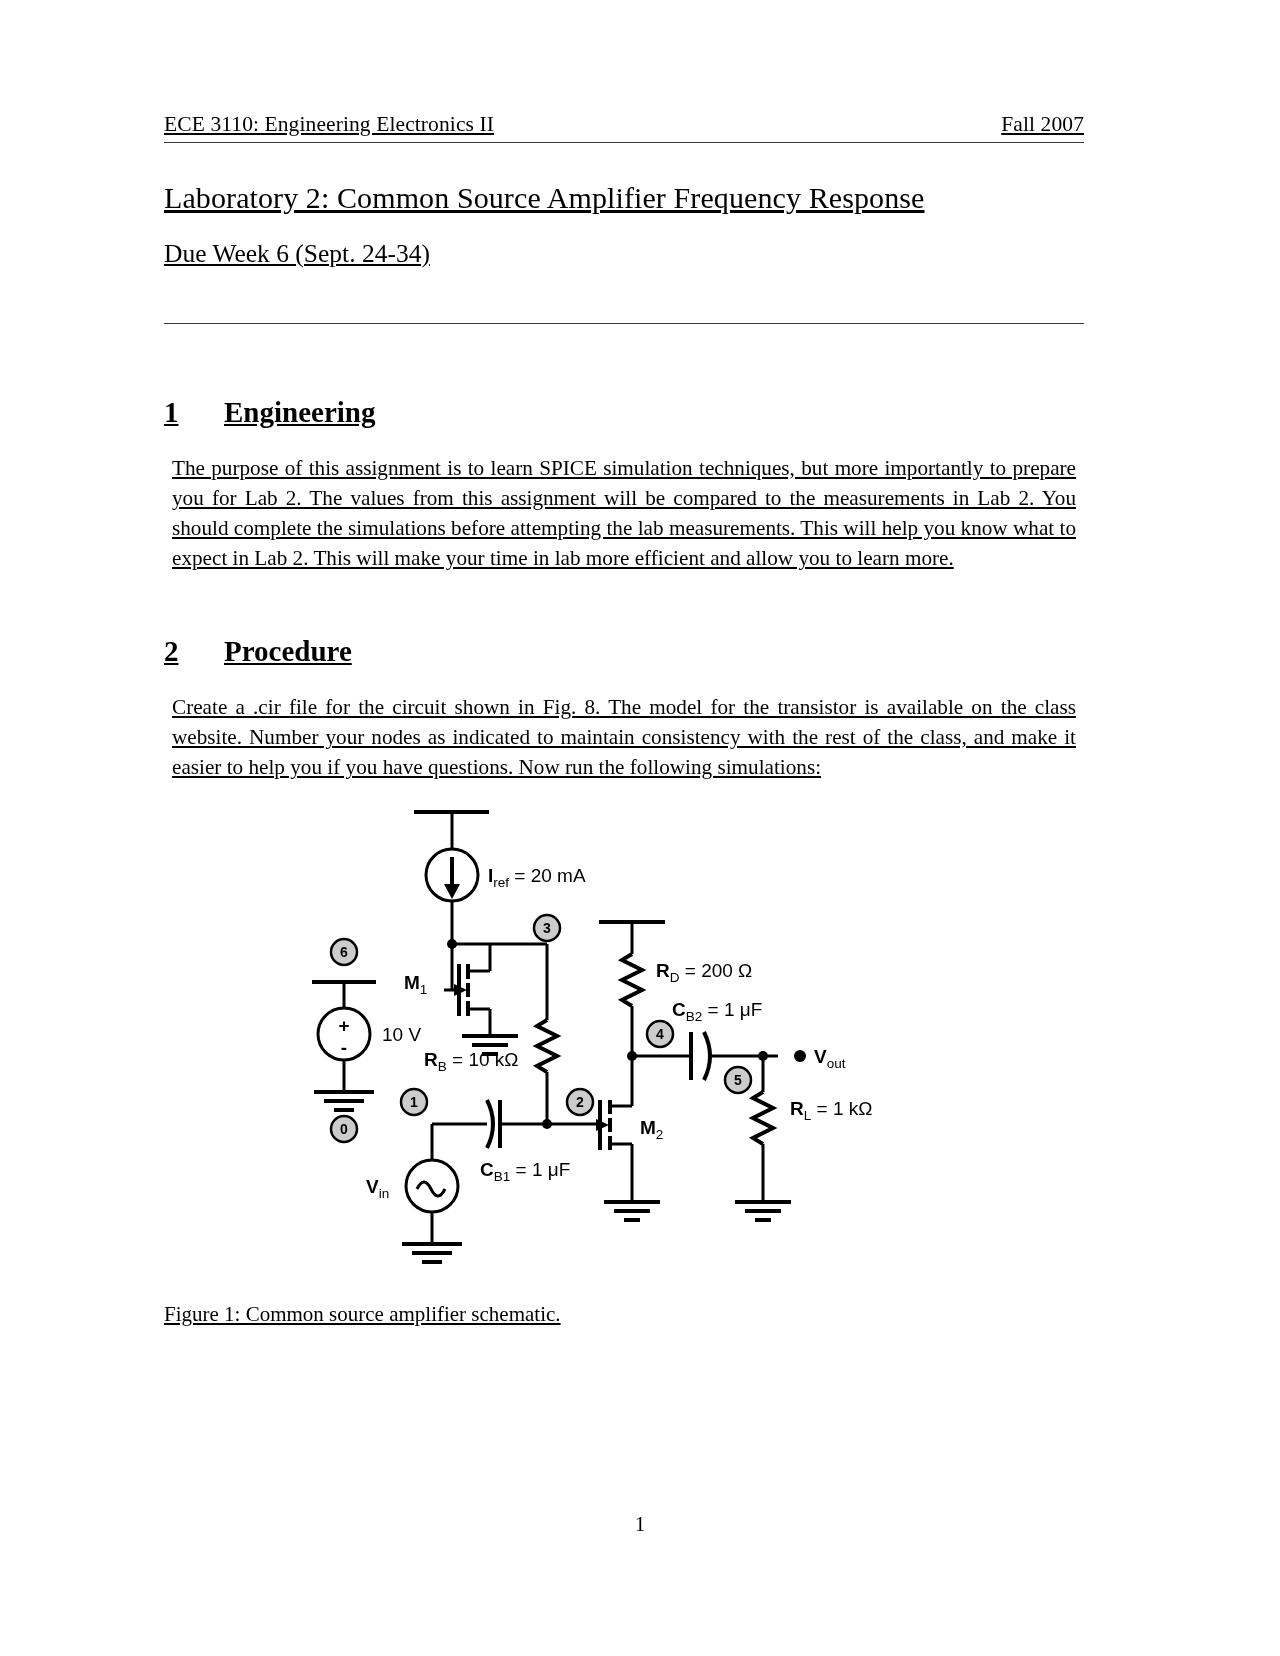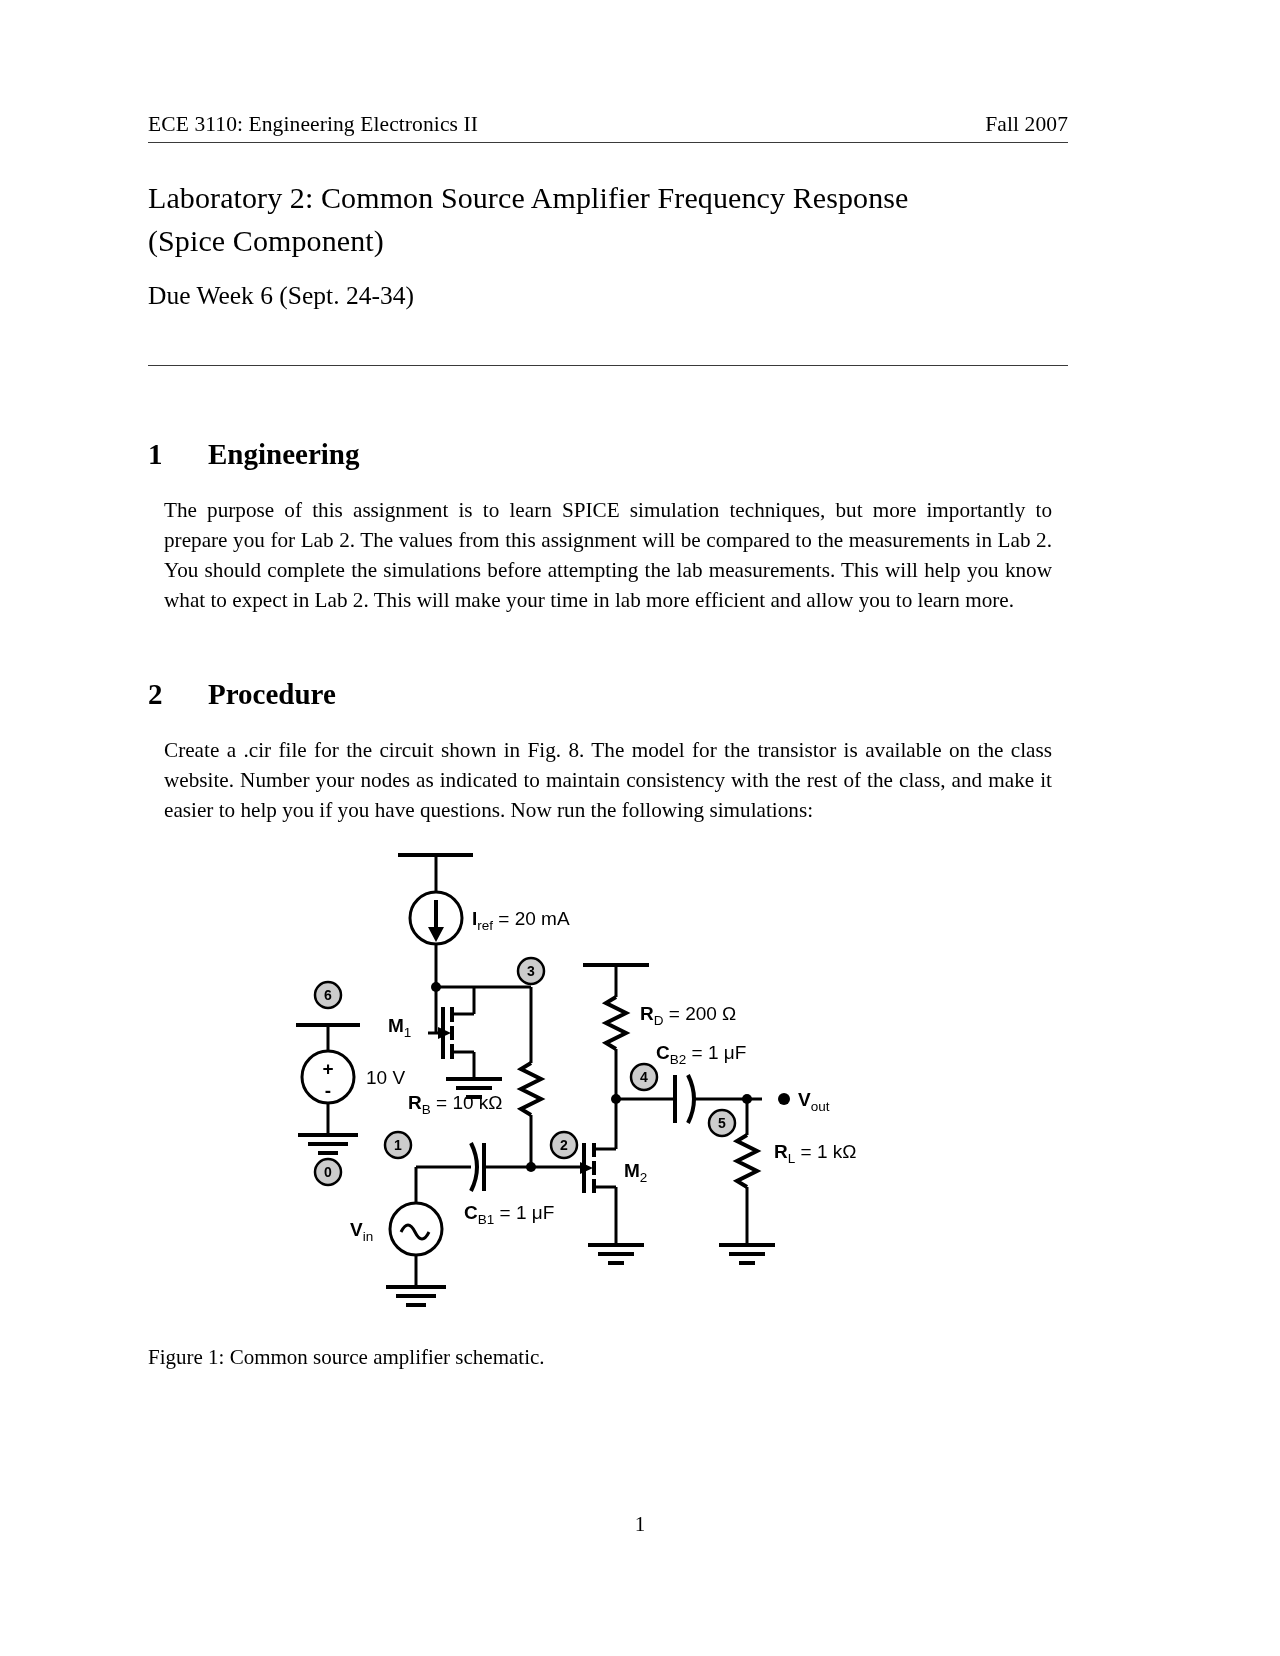--- a/index.html
+++ b/index.html
@@ -14,23 +14,24 @@
   .page {
     position: relative;
     width: 1280px;
     height: 1656px;
     margin: 0 auto;
     background: #ffffff;
     overflow: hidden;
   }
   .content {
     position: absolute;
-    left: 148px;
+    left: 164px;
     top: 0;
     width: 920px;
+    text-decoration: underline;
   }
 
   
   .runhead {
     display: flex;
     justify-content: space-between;
     align-items: baseline;
     font-size: 21.5px;
     padding-top: 112px;
     letter-spacing: 0.1px;
@@ -71,21 +72,21 @@
   .section-num {
     width: 60px;
     flex: 0 0 60px;
   }
   .body-text {
     font-size: 21.2px;
     line-height: 1.42;
     text-align: justify;
     margin-top: 24px;
   }
-  .body-text p { margin: 16px; }
+  .body-text p { margin: 8px; }
 
   .procedure-block { margin-top: 62px; }
 
   
   .figure {
     margin-top: 22px;
   }
   .figure-caption {
     font-size: 21px;
     margin-top: 8px;
@@ -138,21 +139,20 @@
 
     <div class="runhead">
       <span>ECE 3110: Engineering Electronics II</span>
       <span>Fall 2007</span>
     </div>
     <div class="runhead-rule"></div>
 
     <div class="titleblock">
       <div class="doc-title">
         <div>Laboratory 2: Common Source Amplifier Frequency Response</div>
-        <div>(Spice Component)</div>
       </div>
       <div class="doc-subtitle">Due Week 6 (Sept. 24-34)</div>
     </div>
     <div class="title-rule"></div>
 
     <div class="section">
       <div class="section-heading">
         <span class="section-num">1</span>
         <span>Engineering</span>
       </div>

